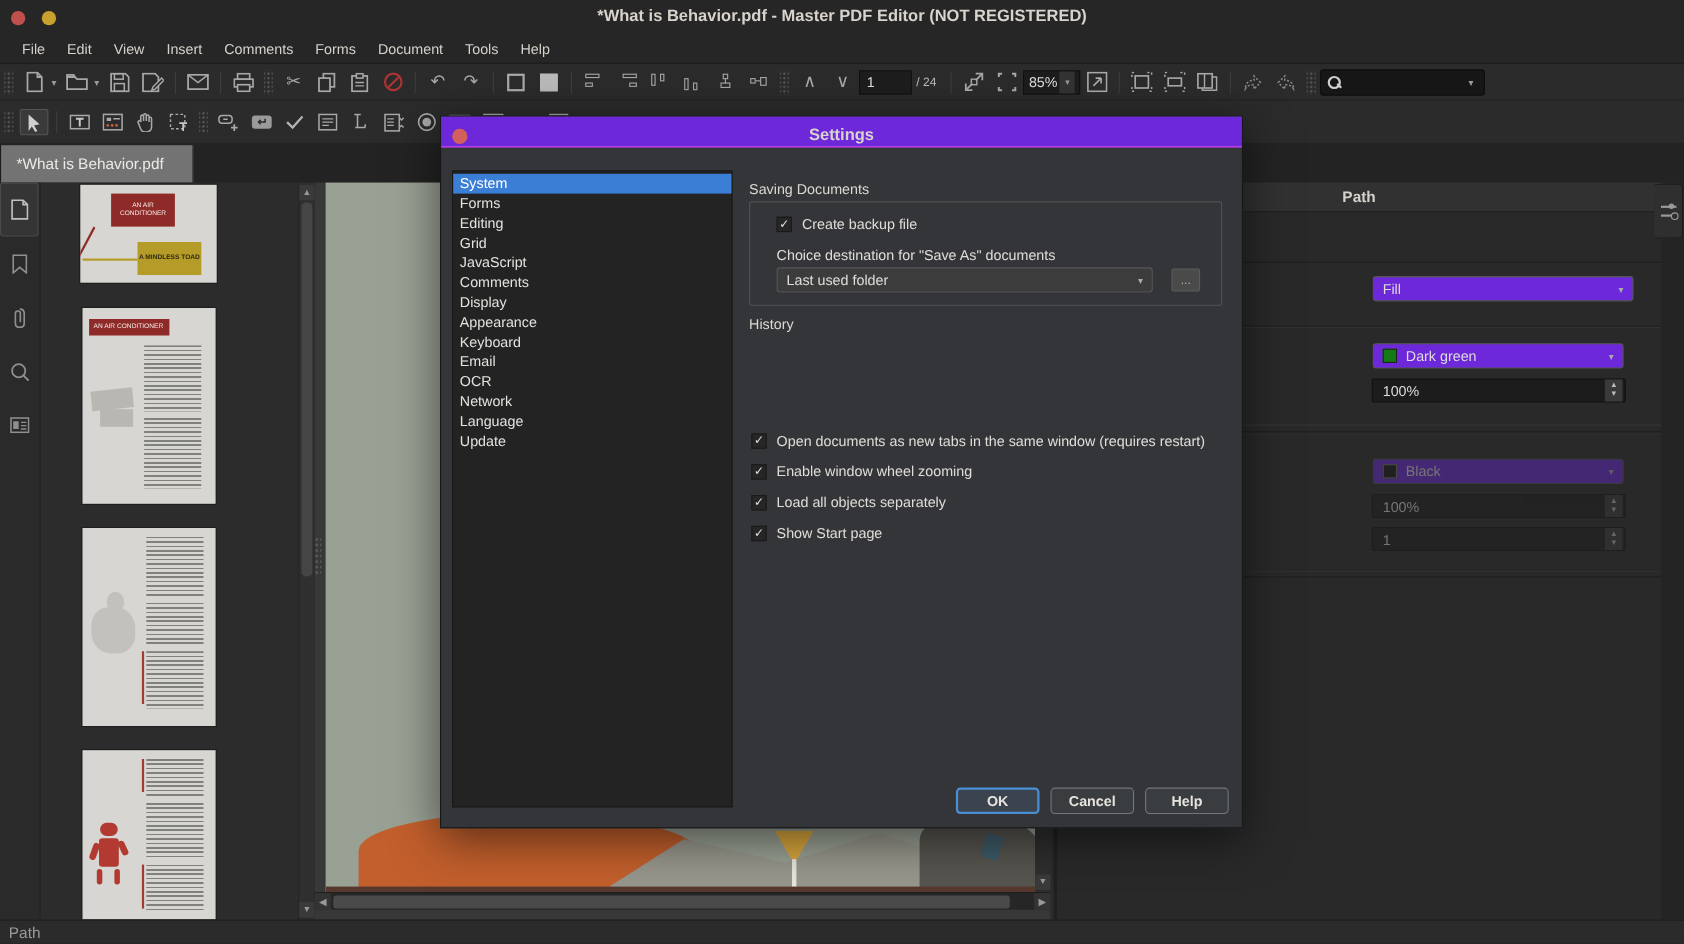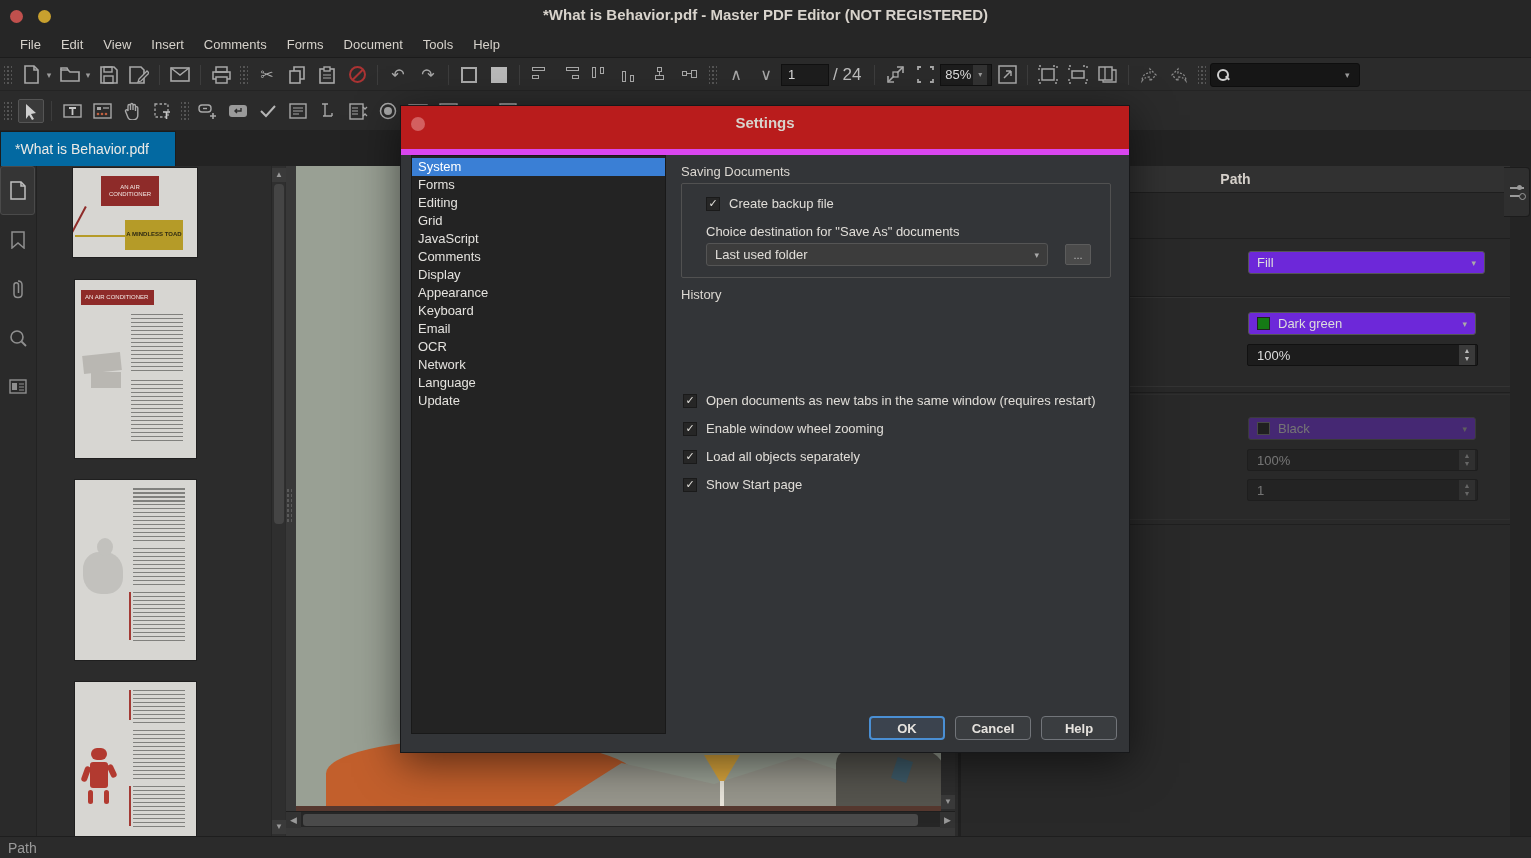--- a/index.html
+++ b/index.html
@@ -29,37 +29,37 @@
     color:#a8a8a8; font-size:16px; margin:0 2px; flex:none; line-height:1;
   }
   .tbicon svg { display:block; }
   .tbicon.active { background:#3a3a3a; border:1px solid #555; border-radius:2px; }
   .caret { width:10px; color:#9a9a9a; font-size:9px; margin:0 1px 0 -2px; flex:none; text-align:center; }
   .grip { width:8px; height:22px; margin:0 4px; flex:none;
     background-image:radial-gradient(#555 1px, transparent 1.2px);
     background-size:4px 4px; background-position:center; }
   .sep { width:1px; height:20px; background:#3d3d3d; margin:0 5px; flex:none; }
   .pageinput { width:48px; height:22px; background:#1d1d1d; border:1px solid #111; color:#ddd; padding:0 6px; font-size:13px; flex:none; }
-  .pagetotal { color:#bdbdbd; margin:0 8px 0 4px; font-size:17px; flex:none; }
+  .pagetotal { color:#bdbdbd; margin:0 8px 0 4px; font-size:11px; flex:none; }
   .zoomcombo { width:52px; height:22px; background:#1d1d1d; border:1px solid #111; color:#ddd; display:flex; align-items:center; padding:0 4px; font-size:13px; flex:none; }
   .zoomcombo .zc-caret { margin-left:auto; font-size:8px; color:#999; background:#333; width:14px; height:20px; display:flex; align-items:center; justify-content:center; }
   .searchbox { width:150px; height:24px; background:#161616; border:1px solid #0e0e0e; border-radius:3px; display:flex; align-items:center; padding:0 6px; flex:none; }
   .searchbox input { flex:1; background:transparent; border:none; outline:none; color:#ddd; font-size:13px; min-width:0; }
   .mag { width:12px; height:12px; position:relative; flex:none; margin-right:5px; }
   .mag::before { content:""; position:absolute; left:0; top:0; width:8px; height:8px; border:2px solid #cfcfcf; border-radius:50%; }
   .mag::after { content:""; position:absolute; left:8px; top:8px; width:5px; height:2px; background:#cfcfcf; transform:rotate(45deg); }
   .noentry { width:17px; height:17px; border:2px solid #a33; border-radius:50%; position:relative; }
   .noentry::after { content:""; position:absolute; left:-1px; top:6px; width:15px; height:2px; background:#a33; transform:rotate(-45deg); }
   .sq { width:16px; height:16px; border:2px solid #aaa; }
   .sq.filled { background:#b9b9b9; border-color:#b9b9b9; }
   .alni { position:relative; width:17px; height:15px; }
   .alni i { position:absolute; border:1.5px solid #a8a8a8; }
   
   .tabbar { position:absolute; left:0; top:130px; width:100%; height:36px; background:#232323; }
-  .doctab { position:absolute; left:0; top:1px; width:176px; height:35px; background:#0369a1; border:1px solid #1c1c1c; border-bottom:none; color:#eceae6; display:flex; align-items:center; padding-left:14px; font-size:14px; }
+  .doctab { position:absolute; left:0; top:1px; width:176px; height:35px; background:#737373; border:1px solid #1c1c1c; border-bottom:none; color:#eceae6; display:flex; align-items:center; padding-left:14px; font-size:14px; }
   
   .leftstrip { position:absolute; left:0; top:166px; width:37px; bottom:22px; background:#2a2a2a; border-right:1px solid #222; }
   .lsbtn { width:35px; height:49px; display:flex; align-items:center; justify-content:center; color:#8f8f8f; border:1px solid transparent; }
   .lsbtn.active { background:#353535; border:1px solid #4a4a4a; border-radius:3px; }
   
   .thumbpanel { position:absolute; left:37px; top:166px; width:249px; bottom:22px; background:#2c2c2c; overflow:hidden; }
   .vtrack { position:absolute; right:1px; top:0; bottom:0; width:14px; background:#2f2f2f; border-left:1px solid #262626; }
   .vtrack .arr { position:absolute; left:0; width:14px; height:14px; color:#9a9a9a; font-size:8px; text-align:center; line-height:14px; background:#3a3a3a; }
   .vtrack .arr.up { top:2px; } .vtrack .arr.down { bottom:2px; }
   .vtrack .vthumb { position:absolute; left:2px; top:18px; width:10px; height:340px; background:#454545; border-radius:4px; }
@@ -100,21 +100,21 @@
   .proptab { position:absolute; left:1504px; top:167px; width:26px; height:50px; background:#2f2f2f; border:1px solid #1c1c1c; border-left:none; border-radius:0 4px 4px 0; z-index:2; display:flex; align-items:center; justify-content:center; }
   .sliders { width:14px; height:16px; position:relative; }
   .sliders i { position:absolute; left:0; width:14px; height:1.5px; background:#9a9a9a; }
   .sliders i::after { content:""; position:absolute; width:5px; height:5px; border-radius:50%; top:-2px; }
   .sliders i.s1 { top:3px; } .sliders i.s1::after { left:7px; background:#9a9a9a; }
   .sliders i.s2 { top:11px; } .sliders i.s2::after { left:9px; border:1.5px solid #9a9a9a; background:#2f2f2f; }
   
   .statusbar { position:absolute; left:0; bottom:0; width:100%; height:22px; background:#2b2b2b; border-top:1px solid #1e1e1e; display:flex; align-items:center; padding-left:8px; color:#9a9a9a; font-size:14px; }
   
   .dialog { position:absolute; left:400px; top:105px; width:730px; height:648px; background:#333538; border:1px solid #17181a; box-shadow:0 10px 40px rgba(0,0,0,.55); z-index:10; }
-  .dlg-title { position:absolute; left:0; top:0; width:100%; height:49px; background:#b91c1c; border-bottom:6px solid #d946ef; }
+  .dlg-title { position:absolute; left:0; top:0; width:100%; height:28px; background:#6d28d9; border-bottom:1px solid #d946ef; }
   .dlg-title .dot { position:absolute; left:10px; top:11px; width:14px; height:14px; border-radius:50%; background:#d35f5f; }
   .dlg-title .dt { position:absolute; left:0; right:0; top:8px; text-align:center; font-weight:bold; font-size:15px; color:#d8d3cc; }
   .catlist { position:absolute; left:10px; top:49px; width:255px; height:579px; background:#232323; border:1px solid #191919; padding-top:2px; }
   .cat { height:18px; line-height:18px; padding-left:6px; color:#e4e2de; font-size:13px; }
   .cat.selected { background:#3a7fd5; color:#fff; }
   .dlg-content { position:absolute; left:280px; top:49px; width:432px; bottom:50px; }
   .grouptitle { color:#dcd8d2; font-size:13px; }
   .groupbox { border:1px solid #515151; border-radius:2px; position:relative; }
   .cb { width:14px; height:14px; background:#262626; border:1px solid #1a1a1a; display:inline-flex; align-items:center; justify-content:center; color:#e3e1dc; font-size:11px; flex:none; }
   .cb.checked::after { content:"\2713"; }

